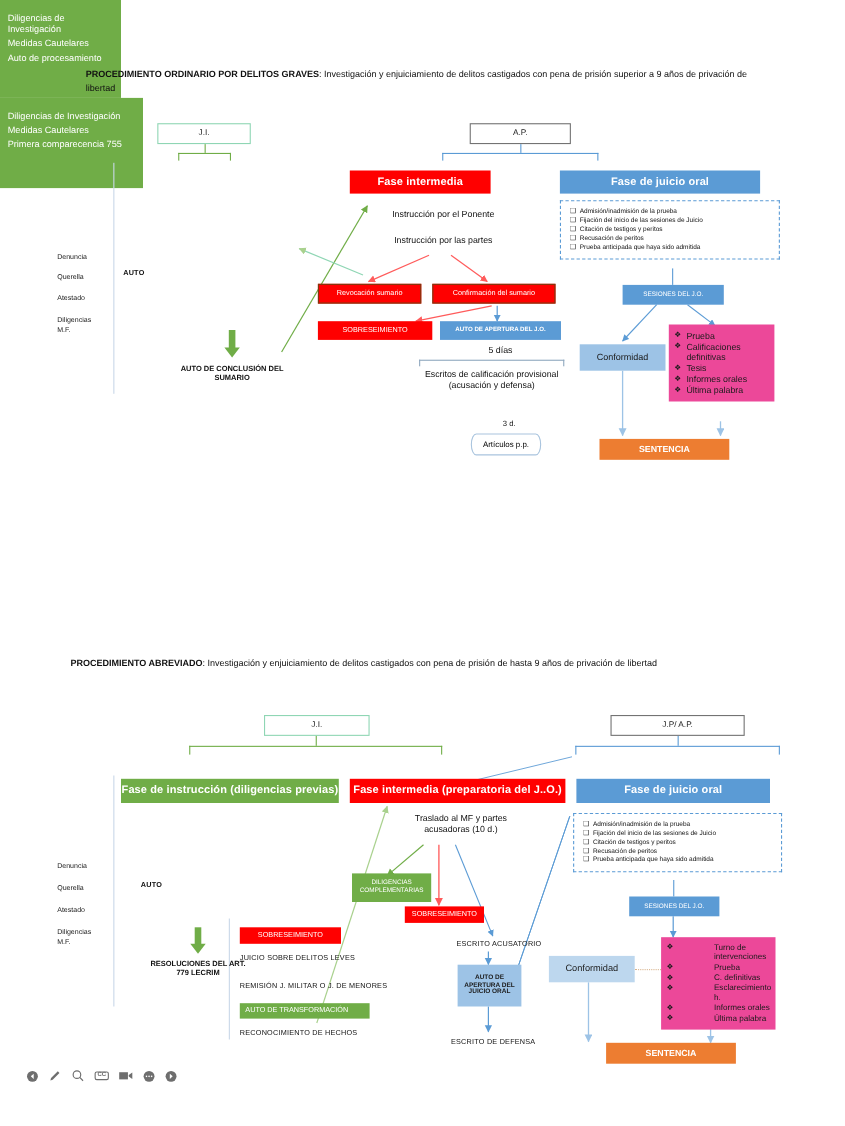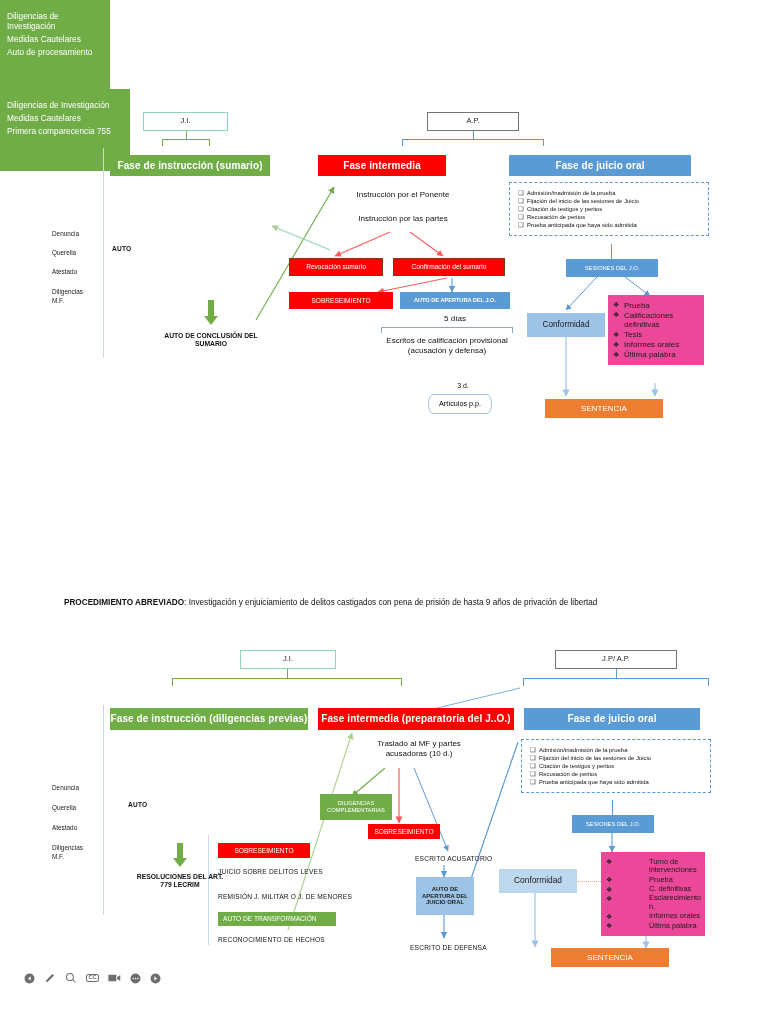--- a/index.html
+++ b/index.html
@@ -76,21 +76,21 @@
     background:#9DC3E6; color:#1b1b1b; font-size:8.2px;
   }
   .blue-pale {
     background:#BDD7EE; color:#1b1b1b; font-size:8.4px;
   }
   .blue-fill-box {
     background:#9DC3E6; color:#1b1b1b; font-size:5.9px; font-weight:bold;
     flex-direction:column; gap:2px;
   }
   .orange {
-    background:#ED7D31; color:#fff; font-size:8px; font-weight:normal;
+    background:#ED7D31; color:#fff; font-size:8px; font-weight:bold;
   }
 
   
   .plain   { position:absolute; font-size:8px; color:#111; line-height:1.25; }
   .plain.c { text-align:center; }
   .caps    { position:absolute; font-size:6.6px; color:#111; letter-spacing:.2px; }
   .bold    { font-weight:bold; }
 
   
   .side-label { position:absolute; font-size:6.4px; color:#222; line-height:1.35; }
@@ -210,20 +210,23 @@
 
     <line x1="520" y1="688" x2="404" y2="716" stroke="#5B9BD5" stroke-width="0.8"></line>
 
     <line x1="612" y1="833" x2="612" y2="852" stroke="#5B9BD5" stroke-width="1.1" marker-end="url(#ar-blue)"></line>
 
     <line x1="535" y1="893" x2="535" y2="947" stroke="#9DC3E6" stroke-width="1.2" marker-end="url(#ar-bluel)"></line>
 
     <line x1="646" y1="935" x2="646" y2="948" stroke="#9DC3E6" stroke-width="1.2" marker-end="url(#ar-bluel)"></line>
   </svg>
 
+  <div class="doc-title" style="left:78px; top:62px; width:614px;">
+    <b>PROCEDIMIENTO ORDINARIO POR DELITOS GRAVES</b><span>: Investigación y enjuiciamiento de delitos castigados con pena de prisión superior a 9 años de privación de libertad</span>
+  </div>
 
   <div class="vrule" style="left:103px; top:148px; height:210px;"></div>
 
   <div class="box topbox green" style="left:143px; top:112px; width:85px; height:19px;">
     <span>J.I.</span>
   </div>
 
   <div class="brace" style="left:160px; top:131px; width:52px; height:18px;">
     <div class="bv" style="left:26px; top:0; height:8px; background:#70AD47;"></div>
     <div class="bh" style="left:2px; top:8px; width:48px; background:#70AD47;"></div>
@@ -235,23 +238,20 @@
     <span>A.P.</span>
   </div>
 
   <div class="brace" style="left:400px; top:131px; width:146px; height:18px;">
     <div class="bv" style="left:73px; top:0; height:8px; background:#5B9BD5;"></div>
     <div class="bh" style="left:2px; top:8px; width:142px; background:#5B9BD5;"></div>
     <div class="bv" style="left:2px; top:8px; height:7px; background:#5B9BD5;"></div>
     <div class="bv" style="left:143px; top:8px; height:7px; background:#5B9BD5;"></div>
   </div>
 
-  <div class="box bar green" style="left:110px; top:155px; width:160px; height:21px;">
-    <span>Fase de instrucción (sumario)</span>
-  </div>
   <div class="box bar red" style="left:318px; top:155px; width:128px; height:21px;">
     <span>Fase intermedia</span>
   </div>
   <div class="box bar blue" style="left:509px; top:155px; width:182px; height:21px;">
     <span>Fase de juicio oral</span>
   </div>
 
   <div class="side-label" style="left:52px; top:230px;">
     <span>Denuncia</span>
   </div>

